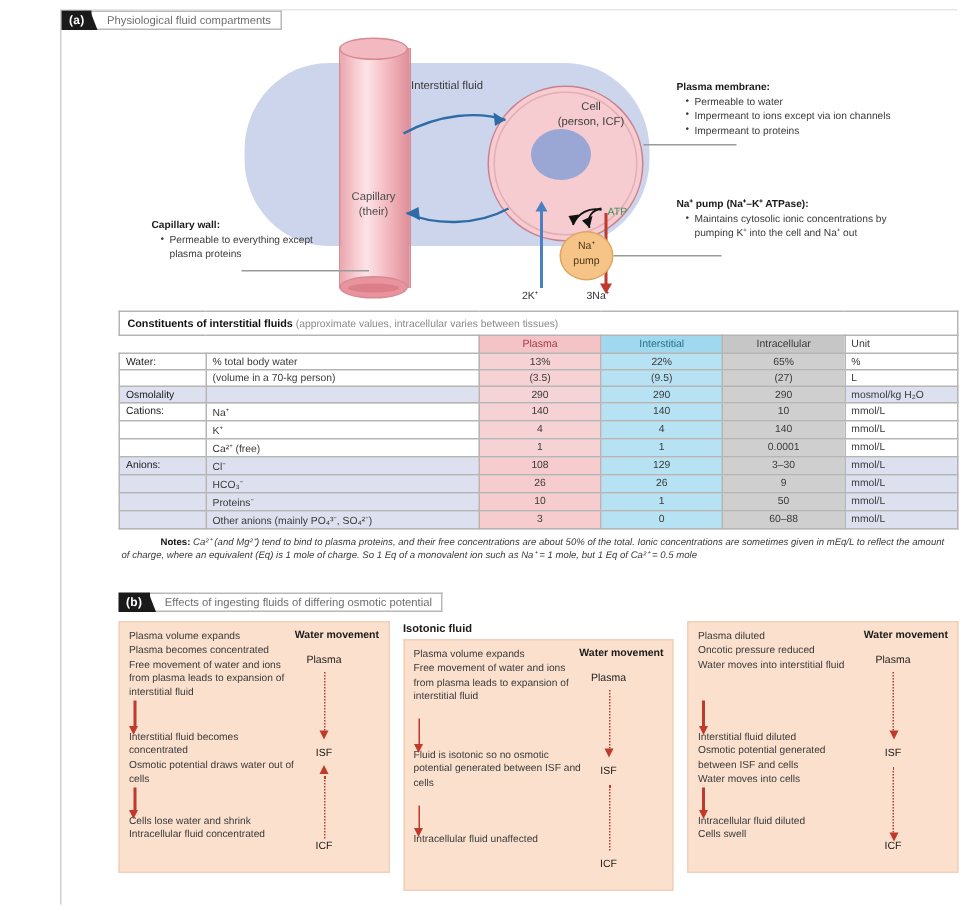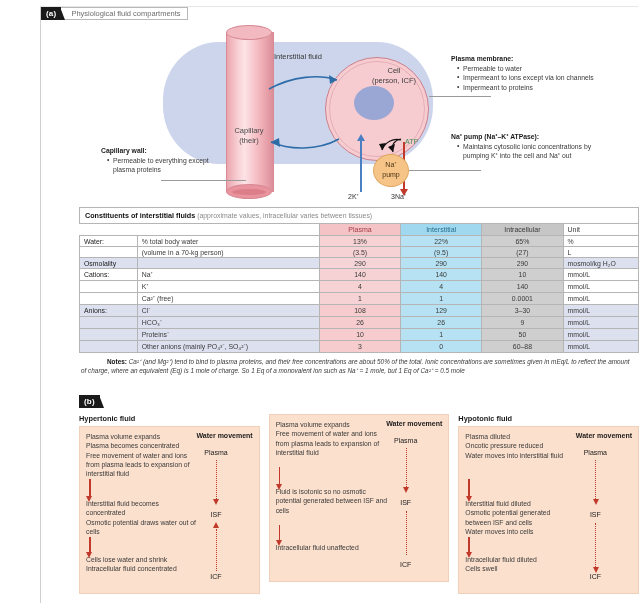--- a/index.html
+++ b/index.html
@@ -308,58 +308,58 @@
     </table>
     <div class="notes">
       <span class="first"><b>Notes:</b>
       <span class="ital">Ca²⁺ (and Mg²⁺) tend to bind to plasma proteins, and their free concentrations are about 50% of the total. Ionic concentrations are sometimes given in mEq/L to reflect the amount of charge, where an equivalent (Eq) is 1 mole of charge. So 1 Eq of a monovalent ion such as Na⁺ = 1 mole, but 1 Eq of Ca²⁺ = 0.5 mole</span></span>
     </div>
   </div>
 
   <div class="b-wrap">
     <div class="panel-tag">
       <div class="tag-letter">(b)</div>
+      <div class="tag-title">Effects of ingesting fluids of differing osmotic potential</div>
     </div>
     <div class="cols" id="b-columns">
         <div class="col">
-          <div class="col-title">Hypertonic fluid</div>
           <div class="col-box">
             <div class="stage" style="position: absolute; left: 6px; top: 5px;">Plasma volume expands<br>Plasma becomes concentrated<br>Free movement of water and ions from plasma leads to expansion of interstitial fluid</div>
             <div class="stage" style="position: absolute; left: 6px; top: 72px;">Interstitial fluid becomes concentrated<br>Osmotic potential draws water out of cells</div>
             <div class="stage" style="position: absolute; left: 6px; top: 128px;">Cells lose water and shrink<br>Intracellular fluid concentrated</div>
             <div class="dn-arrow" style="top: 52px; height: 18px;"></div>
             <div class="dn-arrow" style="top: 110px; height: 16px;"></div>
             <div class="wm-title">Water movement</div>
             <div class="wm-lbl" style="left: 116px; top: 22px;">Plasma</div>
             <div class="wm-lbl" style="left: 116px; top: 84px;">ISF</div>
             <div class="wm-lbl" style="left: 116px; top: 146px;">ICF</div>
             <div class="dotted" style="left: 136px; top: 33px; height: 39px;"></div>
             <div class="tip-dn" style="left: 133.3px; top: 72px;"></div>
             <div class="dotted" style="left: 136px; top: 102px; height: 42px;"></div>
             <div class="tip-up" style="left: 133.3px; top: 95px;"></div>
           </div>
         </div>
         <div class="col">
+          <div class="col-title">Isotonic fluid</div>
           <div class="col-box">
             <div class="stage" style="position: absolute; left: 6px; top: 5px;">Plasma volume expands<br>Free movement of water and ions from plasma leads to expansion of interstitial fluid</div>
             <div class="stage" style="position: absolute; left: 6px; top: 72px;">Fluid is isotonic so no osmotic potential generated between ISF and cells</div>
             <div class="stage" style="position: absolute; left: 6px; top: 128px;">Intracellular fluid unaffected</div>
             <div class="dn-arrow" style="top: 52px; height: 18px;"></div>
             <div class="dn-arrow" style="top: 110px; height: 16px;"></div>
             <div class="wm-title">Water movement</div>
             <div class="wm-lbl" style="left: 116px; top: 22px;">Plasma</div>
             <div class="wm-lbl" style="left: 116px; top: 84px;">ISF</div>
             <div class="wm-lbl" style="left: 116px; top: 146px;">ICF</div>
             <div class="dotted" style="left: 136px; top: 33px; height: 39px;"></div>
             <div class="tip-dn" style="left: 133.3px; top: 72px;"></div>
             <div class="dotted" style="left: 136px; top: 96px; height: 44px;"></div>
           </div>
         </div>
         <div class="col">
-          <div class="col-title">Hypotonic fluid</div>
           <div class="col-box">
             <div class="stage" style="position: absolute; left: 6px; top: 5px;">Plasma diluted<br>Oncotic pressure reduced<br>Water moves into interstitial fluid</div>
             <div class="stage" style="position: absolute; left: 6px; top: 72px;">Interstitial fluid diluted<br>Osmotic potential generated between ISF and cells<br>Water moves into cells</div>
             <div class="stage" style="position: absolute; left: 6px; top: 128px;">Intracellular fluid diluted<br>Cells swell</div>
             <div class="dn-arrow" style="top: 52px; height: 18px;"></div>
             <div class="dn-arrow" style="top: 110px; height: 16px;"></div>
             <div class="wm-title">Water movement</div>
             <div class="wm-lbl" style="left: 116px; top: 22px;">Plasma</div>
             <div class="wm-lbl" style="left: 116px; top: 84px;">ISF</div>
             <div class="wm-lbl" style="left: 116px; top: 146px;">ICF</div>

